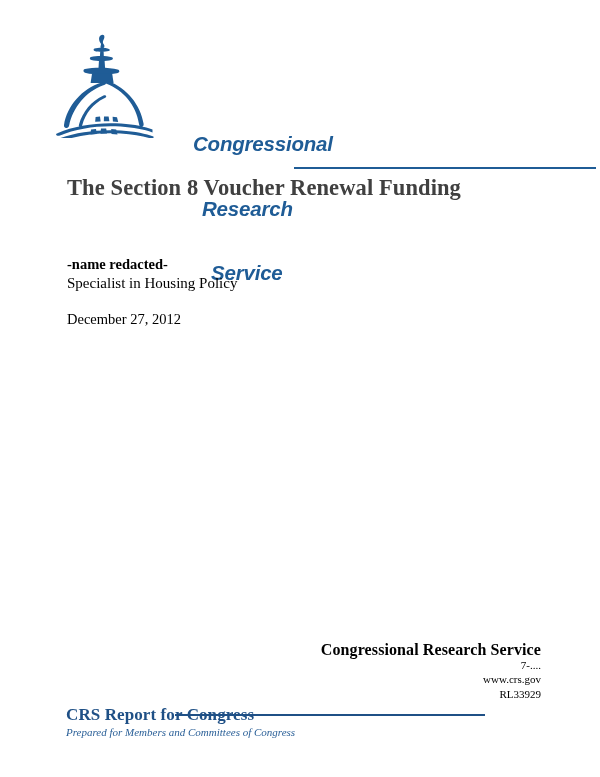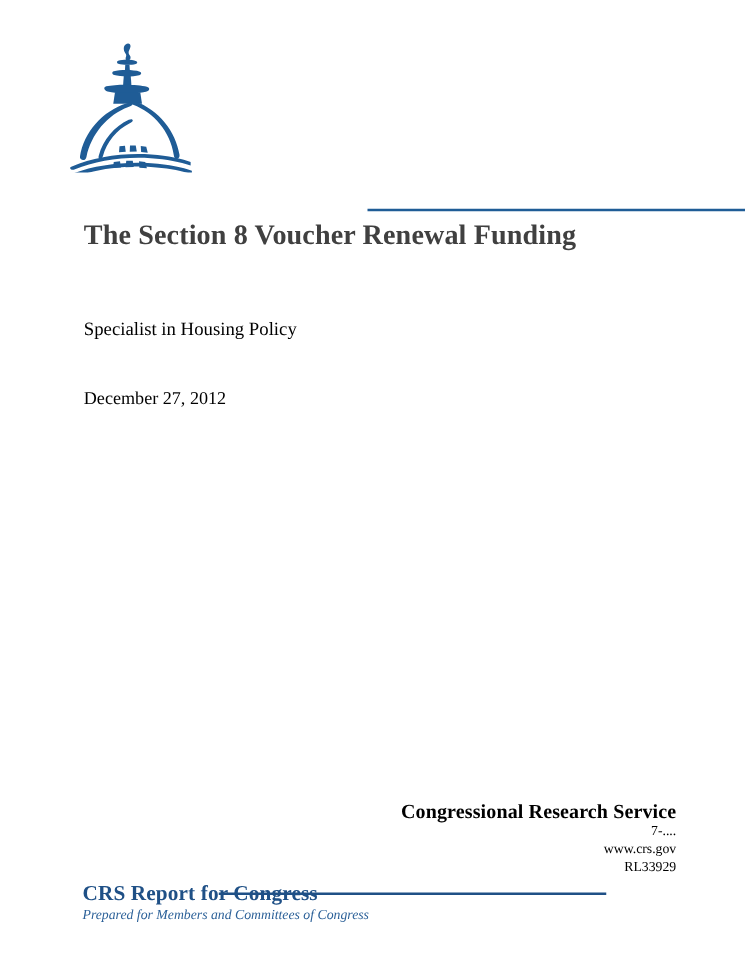--- a/index.html
+++ b/index.html
@@ -200,31 +200,37 @@
 
         <path d="M36.0 96.5 L41.0 96.0 L41.8 101.0 L35.4 101.4 Z"></path>
         <path d="M46.0 95.6 L51.2 95.6 L52.0 100.6 L45.4 100.8 Z"></path>
         <path d="M56.2 96.0 L61.2 96.6 L62.5 101.6 L56.5 101.1 Z"></path>
 
         <path d="M0.5 107.0 C18.0 99.5 43.0 96.0 66.0 97.6 C80.5 98.6 91.0 100.8 98.5 103.6 L98.5 106.4 C90.0 103.4 79.5 101.5 65.6 100.6 C43.6 99.1 19.5 102.6 2.5 109.6 C0.7 110.4 -0.9 110.0 -1.3 108.9 C-1.7 108.0 -1.0 107.6 0.5 107.0 Z"></path>
       </g>
     </svg>
   </span>
 
+  <span class="logo-wordmark">
+    <span class="wm-line l1">Congressional</span>
+    <span class="wm-line l2">Research</span>
+    <span class="wm-line l3">Service</span>
+  </span>
 
   <span class="logo-rule"></span>
 </div>
 
 <div class="title-block">
   <h1 class="doc-title">
     <span>The Section 8 Voucher Renewal Funding</span><br>
   </h1>
 </div>
 
 <div class="byline-block">
+  <p class="author-name">-name redacted-</p>
   <p class="author-role">Specialist in Housing Policy</p>
 </div>
 
 <p class="doc-date">December 27, 2012</p>
 
 <div class="contact-block">
   <p class="contact-org">Congressional Research Service</p>
   <p class="contact-line">7-....</p>
   <p class="contact-line">www.crs.gov</p>
   <p class="contact-line">RL33929</p>

